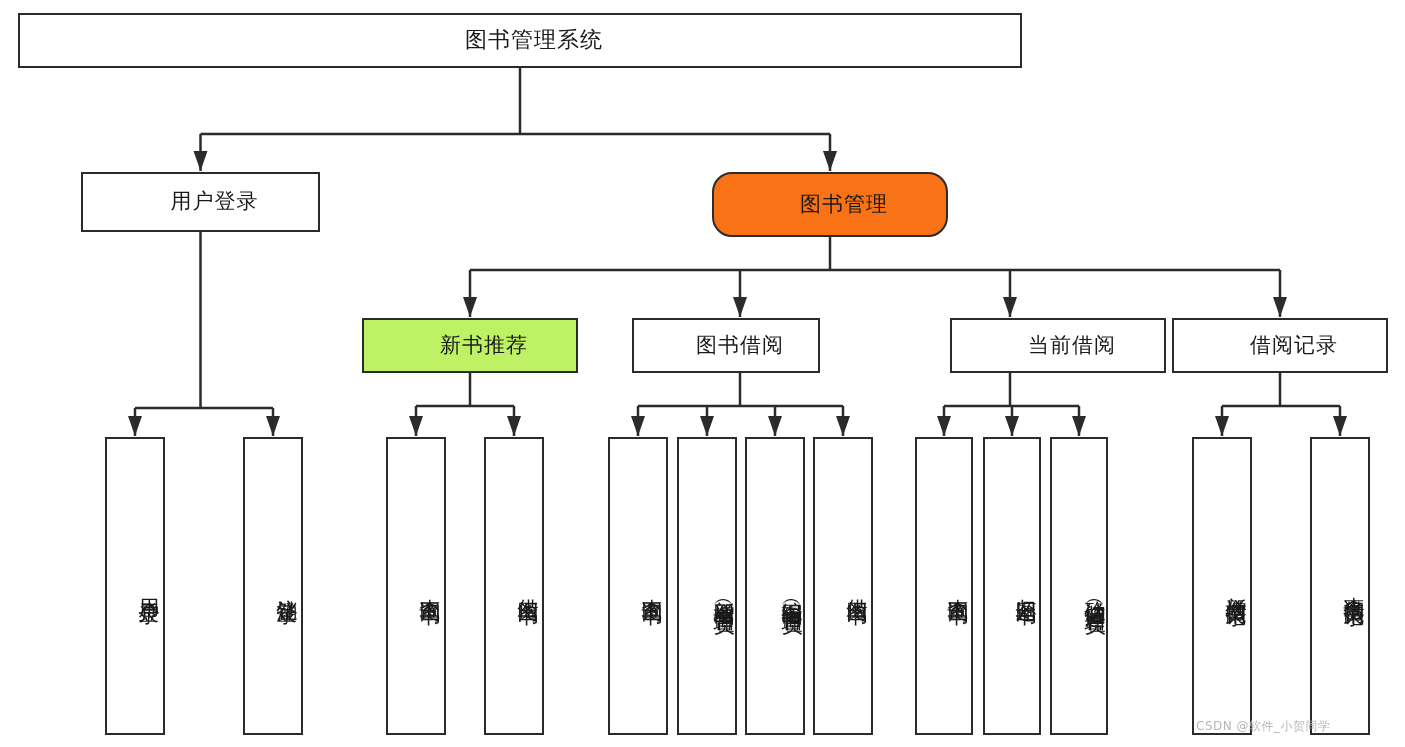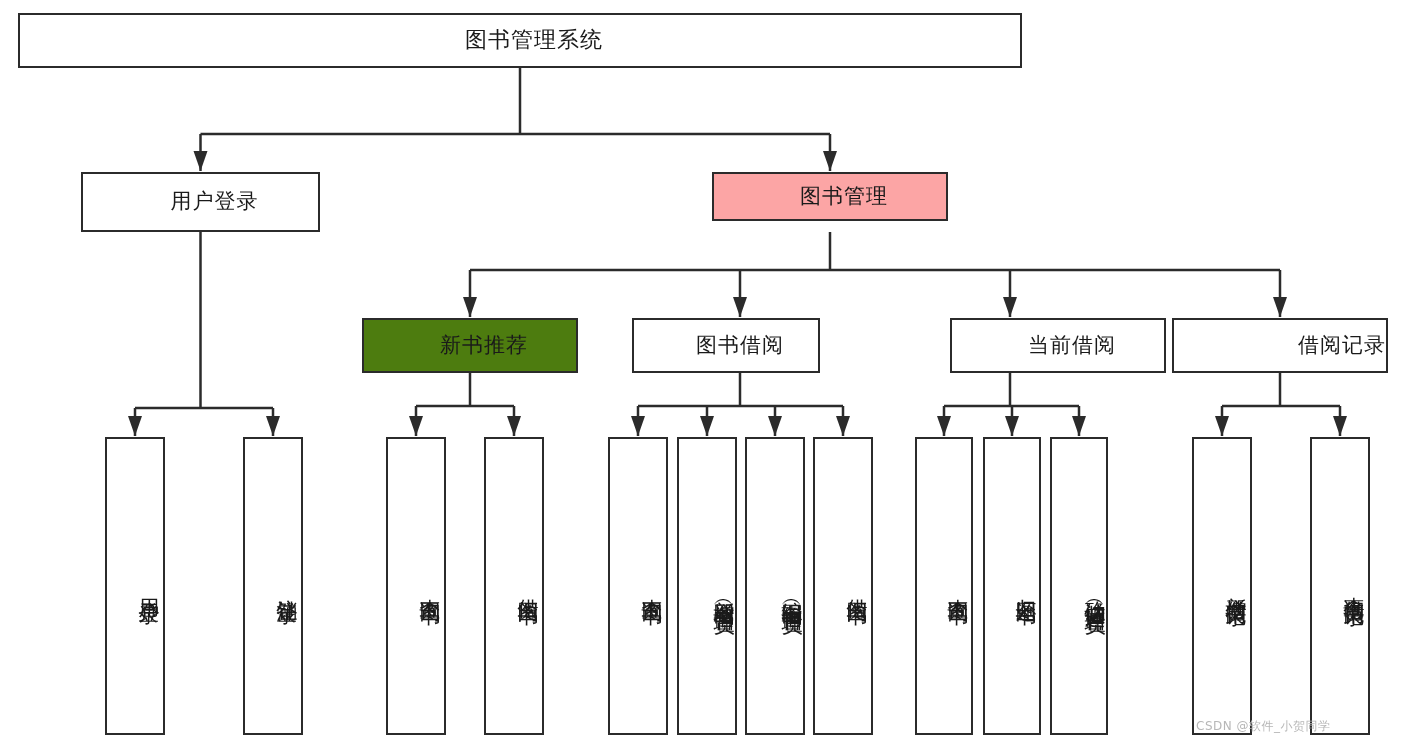--- a/index.html
+++ b/index.html
@@ -127,33 +127,33 @@
       <line x1="1340" y1="406" x2="1340" y2="436" stroke="#2b2b2b" stroke-width="2.5"></line>
       <path d="M 1333 416 L 1347 416 L 1340 436 Z" fill="#2b2b2b"></path>
     </svg>
   <div id="nodes-layer">
       <div class="node horiz root" style="left: 18px; top: 13px; width: 1004px; height: 55px; border-color: rgb(43, 43, 43); background: rgb(255, 255, 255); color: rgb(26, 26, 26);">
         <span>图书管理系统</span>
       </div>
       <div class="node horiz" style="left: 81px; top: 172px; width: 239px; height: 60px; border-color: rgb(43, 43, 43); background: rgb(255, 255, 255); color: rgb(26, 26, 26);">
         <span>用户登录</span>
       </div>
-      <div class="node horiz" style="left: 712px; top: 172px; width: 236px; height: 49px; border-color: rgb(43, 43, 43); background: #fca5a5; color: rgb(26, 26, 26);">
+      <div class="node horiz" style="left: 712px; top: 172px; width: 236px; height: 65px; border-color: rgb(43, 43, 43); background: #f97316; color: rgb(26, 26, 26); border-radius: 20px;">
         <span>图书管理</span>
       </div>
-      <div class="node horiz" style="left: 362px; top: 318px; width: 216px; height: 55px; border-color: rgb(43, 43, 43); background: #4d7c0f; color: rgb(26, 26, 26);">
+      <div class="node horiz" style="left: 362px; top: 318px; width: 216px; height: 55px; border-color: rgb(43, 43, 43); background: #bef264; color: rgb(26, 26, 26);">
         <span>新书推荐</span>
       </div>
       <div class="node horiz" style="left: 632px; top: 318px; width: 188px; height: 55px; border-color: rgb(43, 43, 43); background: rgb(255, 255, 255); color: rgb(26, 26, 26);">
         <span>图书借阅</span>
       </div>
       <div class="node horiz" style="left: 950px; top: 318px; width: 216px; height: 55px; border-color: rgb(43, 43, 43); background: rgb(255, 255, 255); color: rgb(26, 26, 26);">
         <span>当前借阅</span>
       </div>
-      <div class="node horiz" style="left: 1172px; top: 318px; width: 216px; height: 55px; border-color: rgb(43, 43, 43); background: rgb(255, 255, 255); color: rgb(26, 26, 26); justify-content: flex-end;">
+      <div class="node horiz" style="left: 1172px; top: 318px; width: 216px; height: 55px; border-color: rgb(43, 43, 43); background: rgb(255, 255, 255); color: rgb(26, 26, 26);">
         <span>借阅记录</span>
       </div>
       <div class="node vert short" style="left: 105px; top: 437px; width: 60px; height: 298px; border-color: rgb(43, 43, 43); background: rgb(255, 255, 255); color: rgb(26, 26, 26);">
         <span>用户登录</span>
       </div>
       <div class="node vert short" style="left: 243px; top: 437px; width: 60px; height: 298px; border-color: rgb(43, 43, 43); background: rgb(255, 255, 255); color: rgb(26, 26, 26);">
         <span>注销登录</span>
       </div>
       <div class="node vert short" style="left: 386px; top: 437px; width: 60px; height: 298px; border-color: rgb(43, 43, 43); background: rgb(255, 255, 255); color: rgb(26, 26, 26);">
         <span>查询图书</span>

